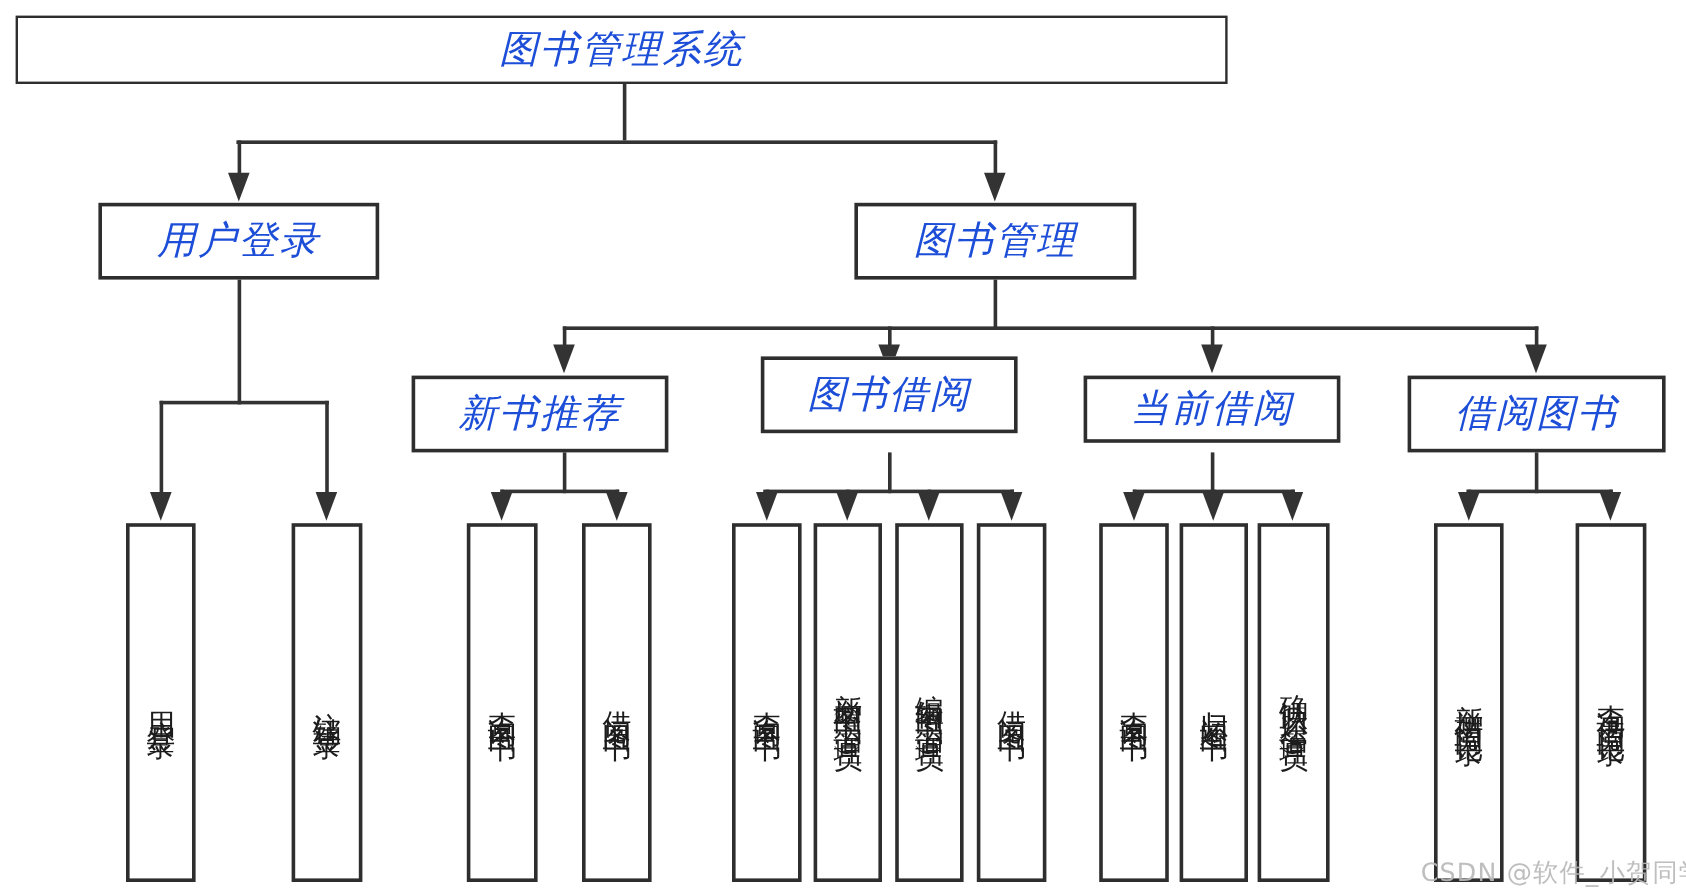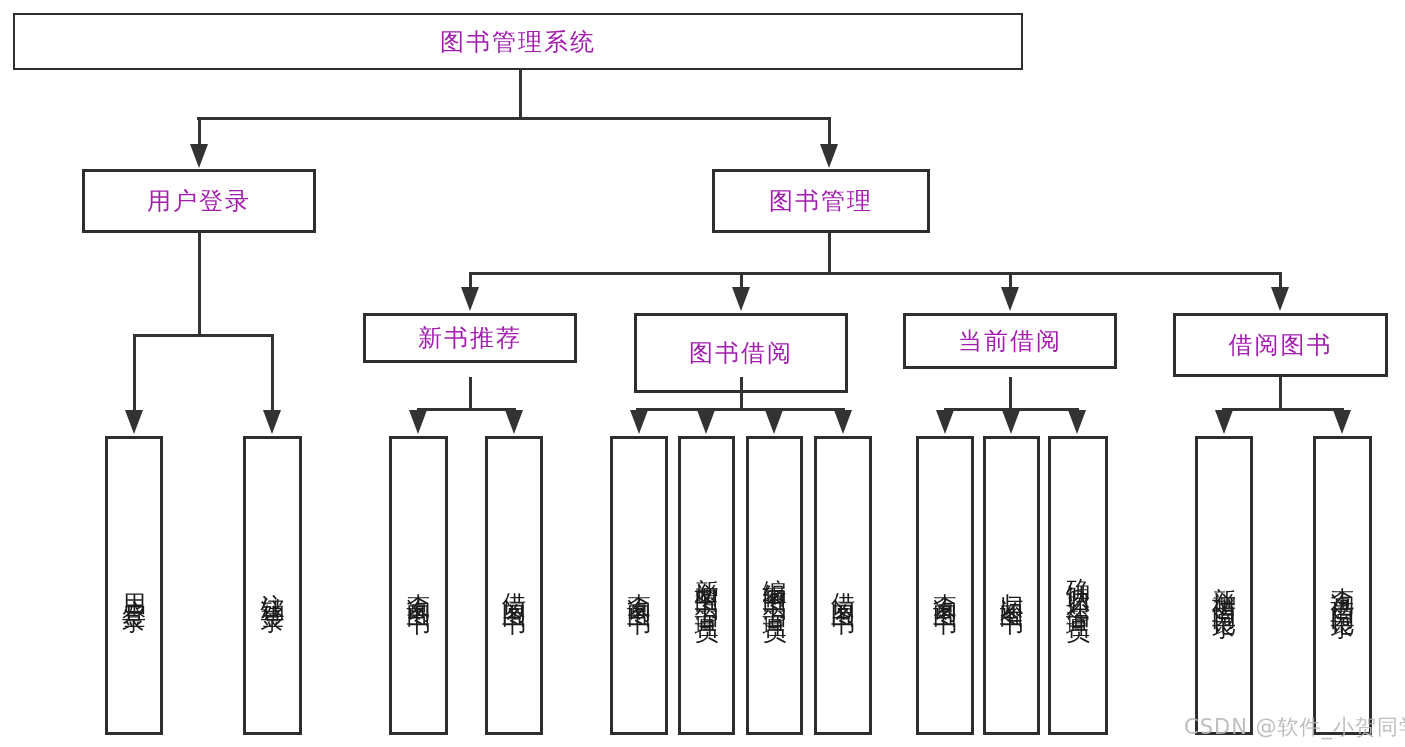--- a/index.html
+++ b/index.html
@@ -14,24 +14,25 @@
     position:absolute;
     box-sizing:border-box;
     border:3px solid #2e2e2e;
     background:#ffffff;
     display:flex;
     align-items:center;
     justify-content:center;
   }
   .box.root{border-width:2px;}
   .h-label{
-    font-size:24px;
+    font-size:32px;
     letter-spacing:2px;
-    color:#a21caf;
+    color:#1d4ed8;
     white-space:nowrap;
+    font-style:italic;
   }
   .v-label{
     writing-mode:vertical-rl;
     text-orientation:mixed;
     font-size:24px;
     line-height:1;
     letter-spacing:6px;
     color:#1c1c1c;
     white-space:nowrap;
   }
@@ -66,21 +67,21 @@
   <div class="vline" style="left:519px;top:70px;height:47px"></div>
   <div class="hline" style="left:197px;top:117px;width:634px"></div>
   <div class="vline" style="left:198px;top:117px;height:31px"></div>
   <div class="arrow" style="left:190px;top:144px"></div>
   <div class="vline" style="left:828px;top:117px;height:31px"></div>
   <div class="arrow" style="left:820px;top:144px"></div>
 
   <div class="box" style="left:82px;top:169px;width:234px;height:64px">
     <span class="h-label">用户登录</span>
   </div>
-  <div class="box" style="left:712px;top:169px;width:218px;height:64px">
+  <div class="box" style="left:712px;top:169px;width:235px;height:64px">
     <span class="h-label">图书管理</span>
   </div>
 
   <div class="vline" style="left:198px;top:233px;height:104px"></div>
   <div class="hline" style="left:133px;top:334px;width:141px"></div>
   <div class="vline" style="left:133px;top:334px;height:80px"></div>
   <div class="arrow" style="left:125px;top:410px"></div>
   <div class="vline" style="left:271px;top:334px;height:80px"></div>
   <div class="arrow" style="left:263px;top:410px"></div>
 
@@ -88,24 +89,24 @@
   <div class="hline" style="left:469px;top:272px;width:813px"></div>
   <div class="vline" style="left:469px;top:272px;height:17px"></div>
   <div class="arrow" style="left:461px;top:287px"></div>
   <div class="vline" style="left:740px;top:272px;height:17px"></div>
   <div class="arrow" style="left:732px;top:287px"></div>
   <div class="vline" style="left:1009px;top:272px;height:17px"></div>
   <div class="arrow" style="left:1001px;top:287px"></div>
   <div class="vline" style="left:1279px;top:272px;height:17px"></div>
   <div class="arrow" style="left:1271px;top:287px"></div>
 
-  <div class="box" style="left:363px;top:313px;width:214px;height:50px">
+  <div class="box" style="left:343px;top:313px;width:214px;height:64px">
     <span class="h-label">新书推荐</span>
   </div>
-  <div class="box" style="left:634px;top:313px;width:214px;height:80px">
+  <div class="box" style="left:634px;top:297px;width:214px;height:64px">
     <span class="h-label">图书借阅</span>
   </div>
   <div class="box" style="left:903px;top:313px;width:214px;height:56px">
     <span class="h-label">当前借阅</span>
   </div>
   <div class="box" style="left:1173px;top:313px;width:215px;height:64px">
     <span class="h-label">借阅图书</span>
   </div>
 
   <div class="vline" style="left:469px;top:377px;height:34px"></div>

